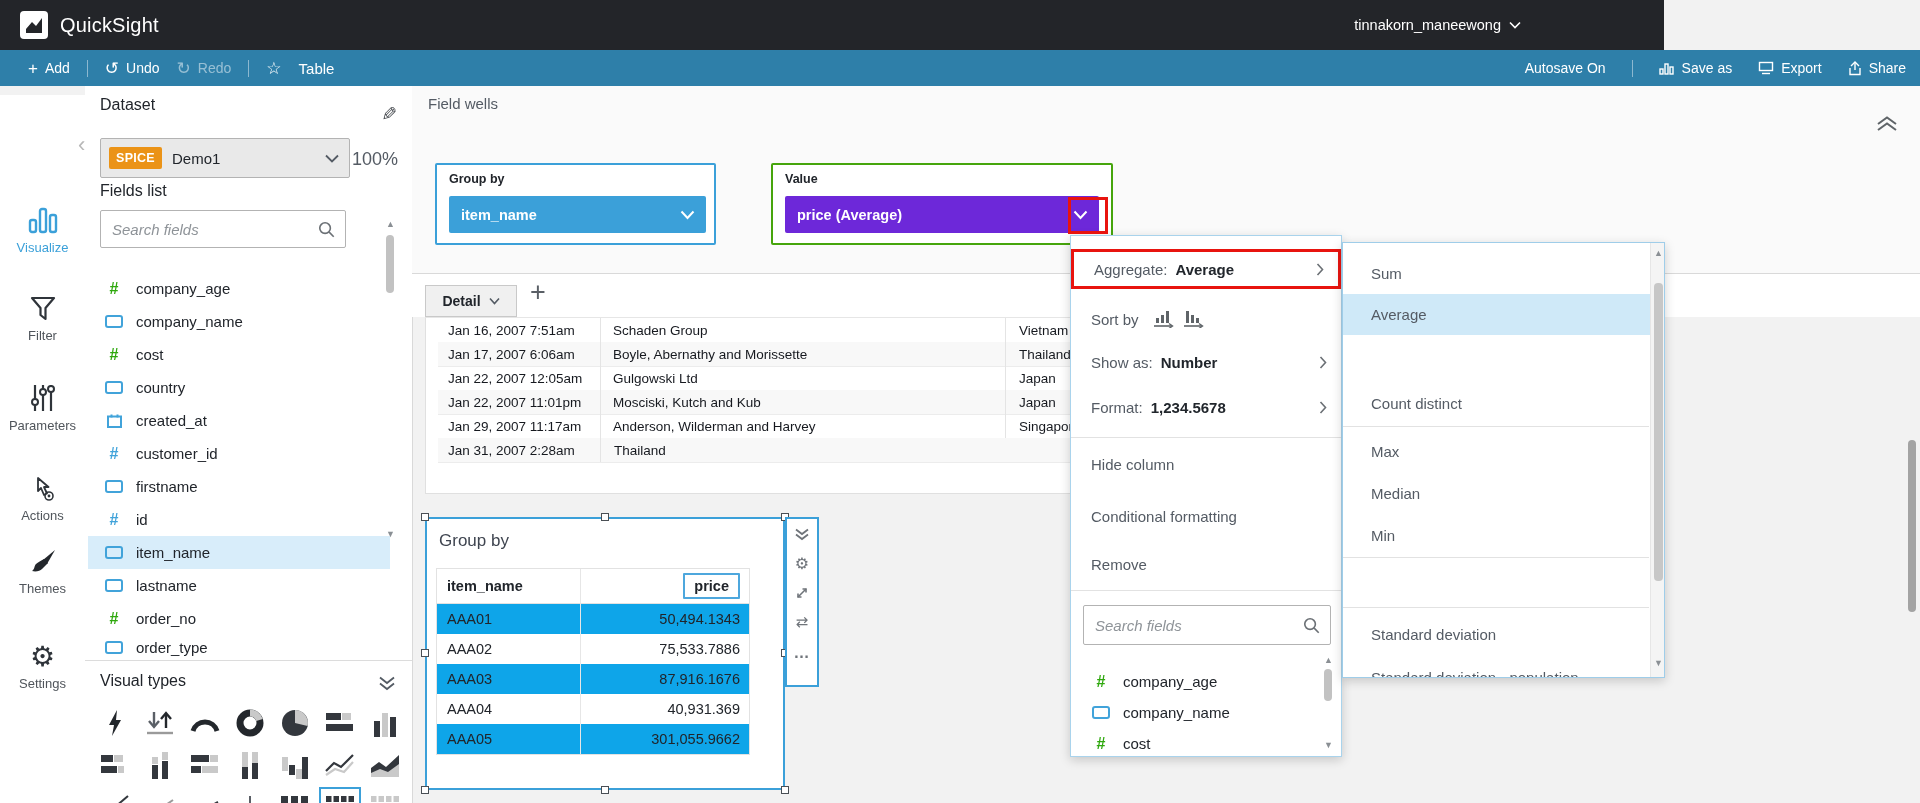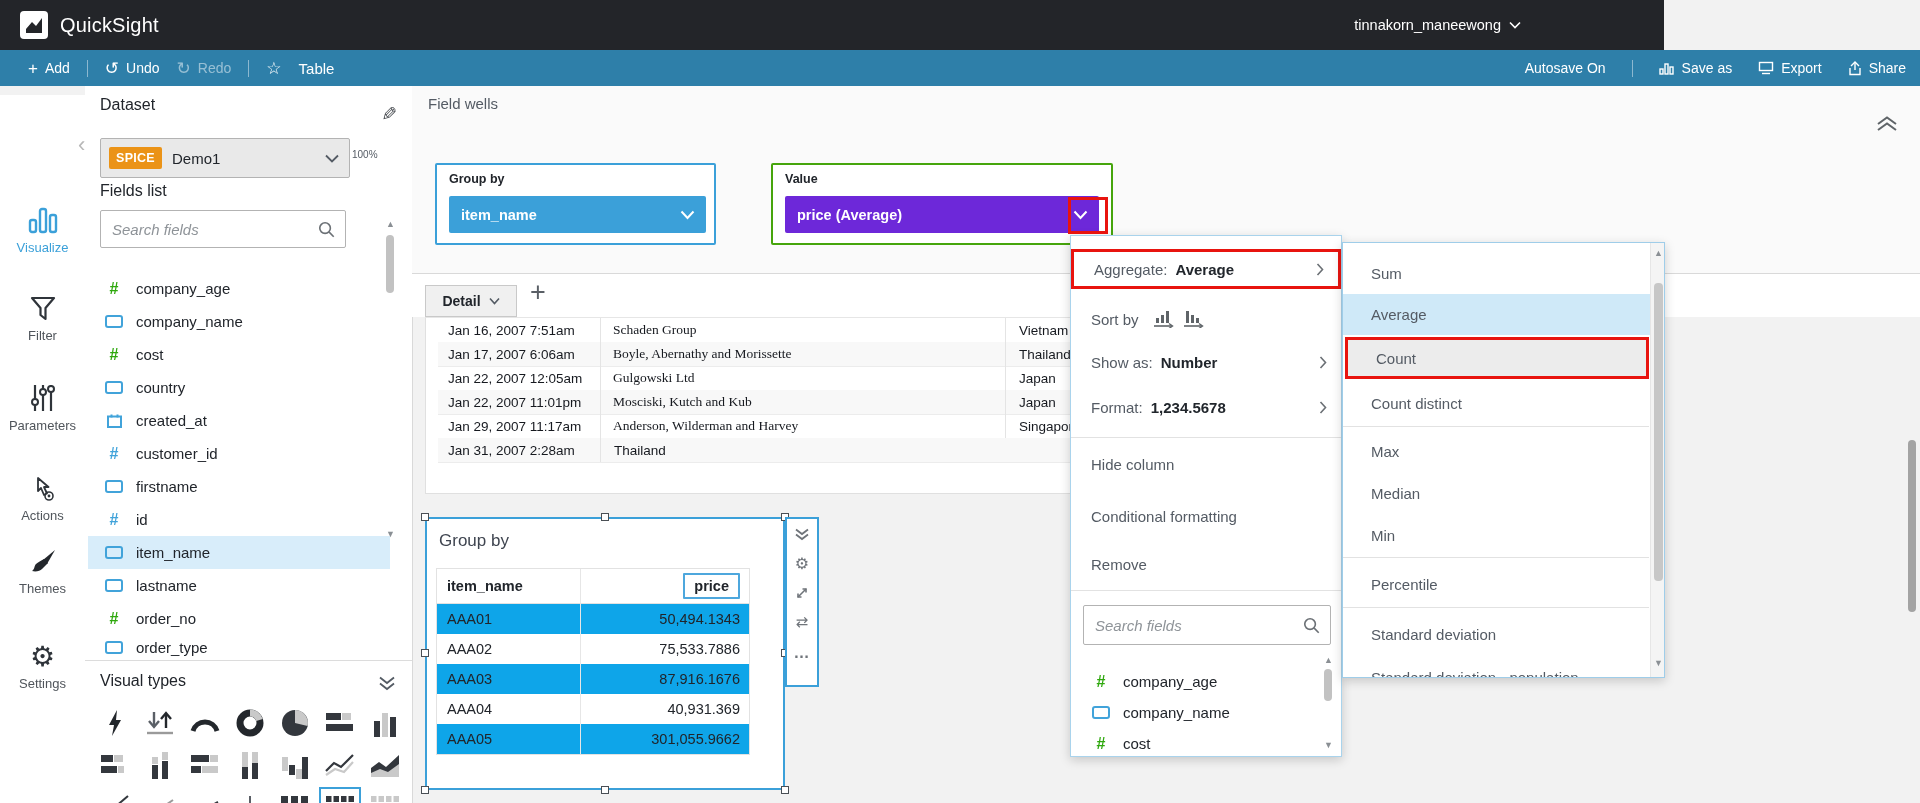--- a/index.html
+++ b/index.html
@@ -33,21 +33,21 @@
   .sb-glyph{font-size:28px;line-height:28px;color:#2f343a;}
 
   
   .fields-panel{left:85px;top:86px;width:327px;height:717px;background:#fff;border-right:1px solid #d9d9d9;}
   .fp-title{position:absolute;left:15px;font-size:16px;color:#21252b;}
   .pencil{position:absolute;left:296px;top:16px;font-size:19px;color:#4a4e53;transform:rotate(90deg);cursor:pointer;}
   .ds-dd{position:absolute;left:15px;top:52px;width:248px;height:38px;background:#e9e9e9;border:1px solid #b3b3b3;border-radius:2px;display:flex;align-items:center;cursor:pointer;}
   .spice{margin-left:8px;background:#eb9317;color:#fff;font-size:12.5px;font-weight:bold;padding:4px 7px;border-radius:2px;letter-spacing:.3px;}
   .ds-name{margin-left:10px;font-size:15px;color:#21252b;flex:1;}
   .ds-chev{margin-right:10px;}
-  .zoom-pct{position:absolute;left:267px;top:63px;font-size:10px;color:#545b64;}
+  .zoom-pct{position:absolute;left:267px;top:63px;font-size:18px;color:#545b64;}
   .search-box{position:absolute;display:flex;align-items:center;border:1px solid #b3b3b3;border-radius:2px;background:#fff;}
   .search-box input{border:none;outline:none;flex:1;font-family:"Liberation Sans",sans-serif;font-size:15px;font-style:italic;color:#555;padding:0 0 0 11px;background:transparent;}
   .search-box input::placeholder{color:#8e9398;font-style:italic;}
   .sb1{left:15px;top:124px;width:244px;height:36px;}
   .field-row{position:absolute;left:3px;width:302px;height:33px;display:flex;align-items:center;gap:13px;padding-left:17px;box-sizing:border-box;cursor:pointer;font-size:15px;color:#21252b;}
   .field-row.sel{background:#d8edfa;}
   .fi{width:18px;display:flex;justify-content:center;}
   .fi-hash{font-size:16px;font-weight:bold;}
   .fi-hash.green{color:#2fa80e;}
   .fi-hash.blue{color:#41a3da;}
@@ -81,21 +81,21 @@
   .tabstrip{left:412px;top:274px;width:1508px;height:43px;background:#fff;}
   .sheet-tab{position:absolute;left:13px;top:11px;width:92px;height:32px;background:#f0f0f0;border:1px solid #c9c9c9;display:flex;align-items:center;justify-content:center;gap:8px;font-size:14px;font-weight:bold;color:#21252b;cursor:pointer;box-sizing:border-box;}
   .add-sheet{position:absolute;left:118px;top:3px;font-size:27px;font-weight:300;color:#5a5f66;cursor:pointer;}
 
   
   .detail-visual{left:425px;top:317px;width:1225px;height:177px;background:#fff;border:1px solid #e0e0e0;border-top:1px solid #e6e6e6;box-sizing:border-box;}
   .dt-row{position:absolute;left:12px;width:1208px;height:24px;display:flex;border-bottom:1px solid #ececec;font-size:13.5px;color:#16191f;}
   .dt-row.alt{background:#f8f8f8;}
   .dt-c{display:flex;align-items:center;box-sizing:border-box;white-space:nowrap;overflow:hidden;}
   .dt-c1{width:163px;padding-left:10px;border-right:1px solid #e4e4e4;}
-  .dt-c2{width:405px;padding-left:12px;border-right:1px solid #e4e4e4;font-family:Liberation Serif, serif;}
+  .dt-c2{width:405px;padding-left:12px;border-right:1px solid #e4e4e4;}
   .dt-c3{flex:1;padding-left:13px;}
 
   
   .group-visual{left:425px;top:517px;width:360px;height:273px;background:#fff;border:2px solid #3ba0d9;box-sizing:border-box;z-index:5;}
   .gv-title{position:absolute;left:12px;top:12px;font-size:17px;color:#3f4550;}
   .gv-table{position:absolute;left:9px;top:49px;width:314px;border:1px solid #e2e2e2;box-sizing:border-box;font-size:14.5px;color:#21252b;}
   .gv-hrow{display:flex;height:34px;font-weight:bold;border-bottom:1px solid #e2e2e2;background:#fff;}
   .gv-row{display:flex;height:30px;}
   .gv-row.alt{background:#0ea5e9;}
   .gv-c1{width:144px;display:flex;align-items:center;padding-left:10px;box-sizing:border-box;border-right:1px solid #e6e6e6;}
@@ -767,28 +767,26 @@
     <div class="cm-scroll" style="top:420px">
       <div class="scroll-arrow">▲</div>
       <div class="scroll-thumb" style="height:32px;margin-top:4px"></div>
     </div>
     <div class="scroll-arrow abs" style="left:253px;top:505px">▼</div>
   </div>
 
   <div class="abs menu sub-menu">
     <div class="sm-item" style="top:10px">Sum</div>
     <div class="sm-item sm-sel" style="top:51px;height:41px">Average</div>
-    <div class="sm-item sm-count" style="top:94px">Count</div>
     <div class="sm-item" style="top:140px">Count distinct</div>
     <div class="sm-div" style="top:183px"></div>
     <div class="sm-item" style="top:188px">Max</div>
     <div class="sm-item" style="top:272px">Min</div>
     <div class="sm-item" style="top:230px">Median</div>
     <div class="sm-div" style="top:314px"></div>
-    <div class="sm-item" style="top:319px;height:44px">Percentile</div>
     <div class="sm-div" style="top:364px"></div>
     <div class="sm-item" style="top:369px;height:44px">Standard deviation</div>
     <div class="sm-item" style="top:414px">Standard deviation - population</div>
     <div class="sm-scroll">
       <div class="scroll-arrow" style="margin:6px auto 0">▲</div>
       <div class="sm-thumb"></div>
       <div class="scroll-arrow abs" style="left:3px;top:416px">▼</div>
     </div>
   </div>
 

